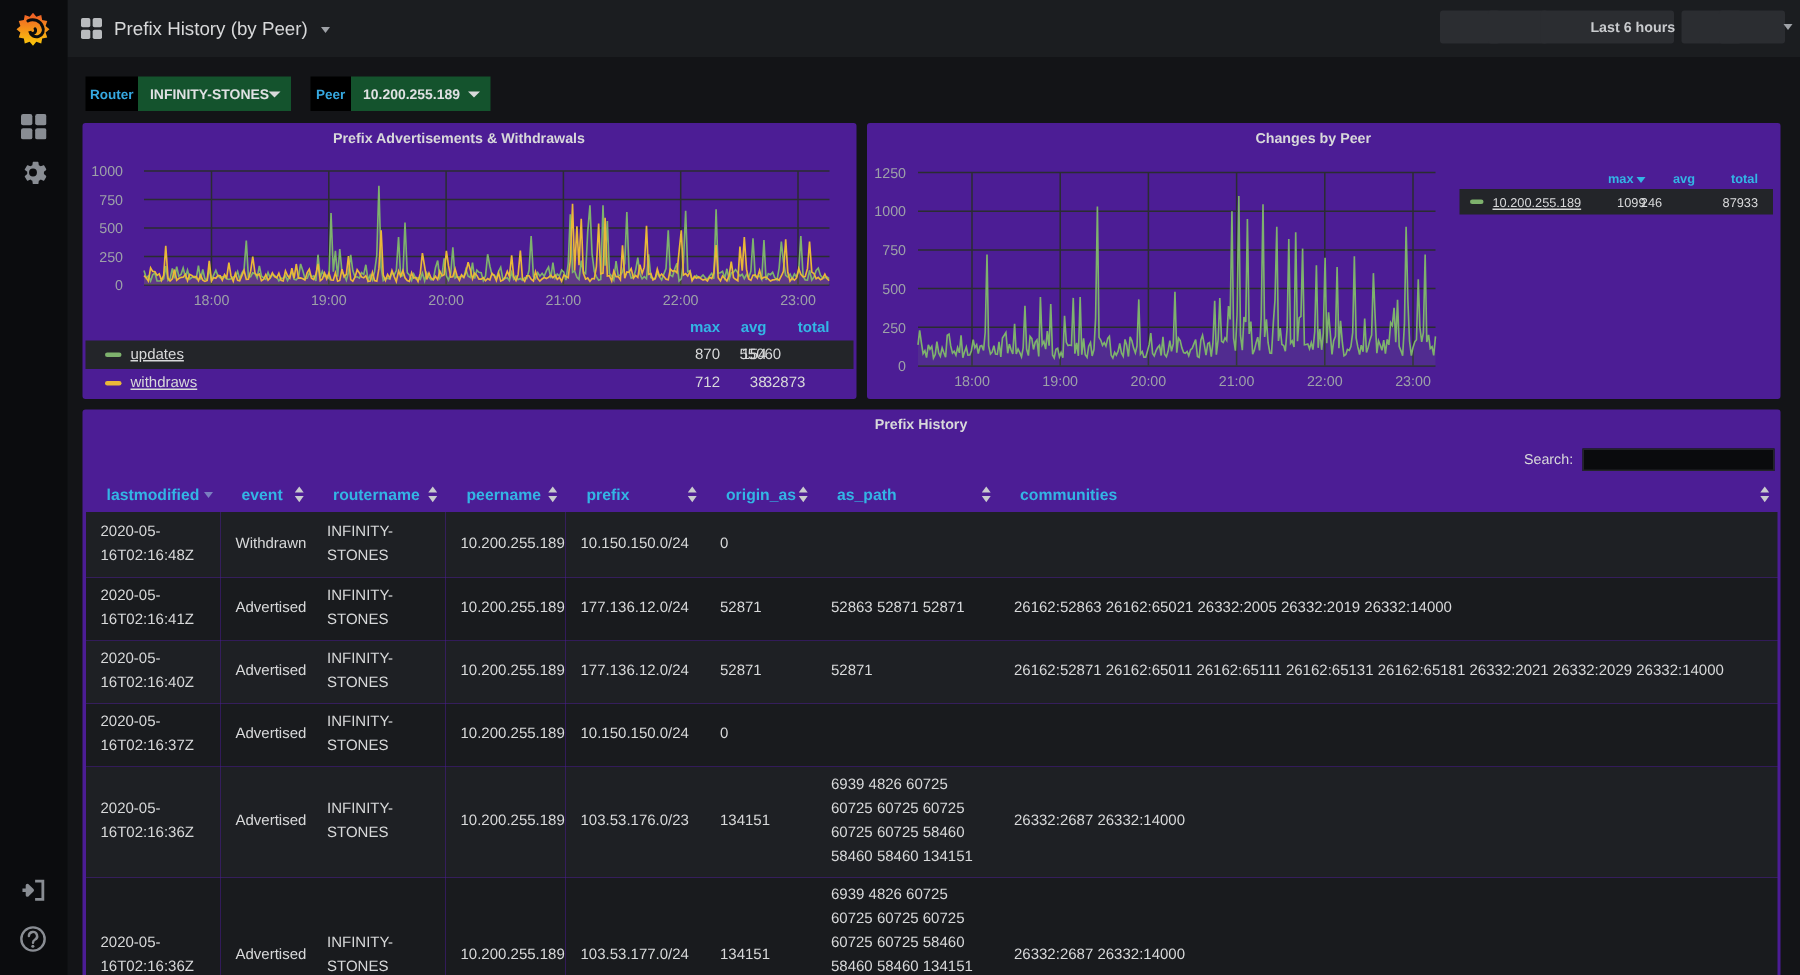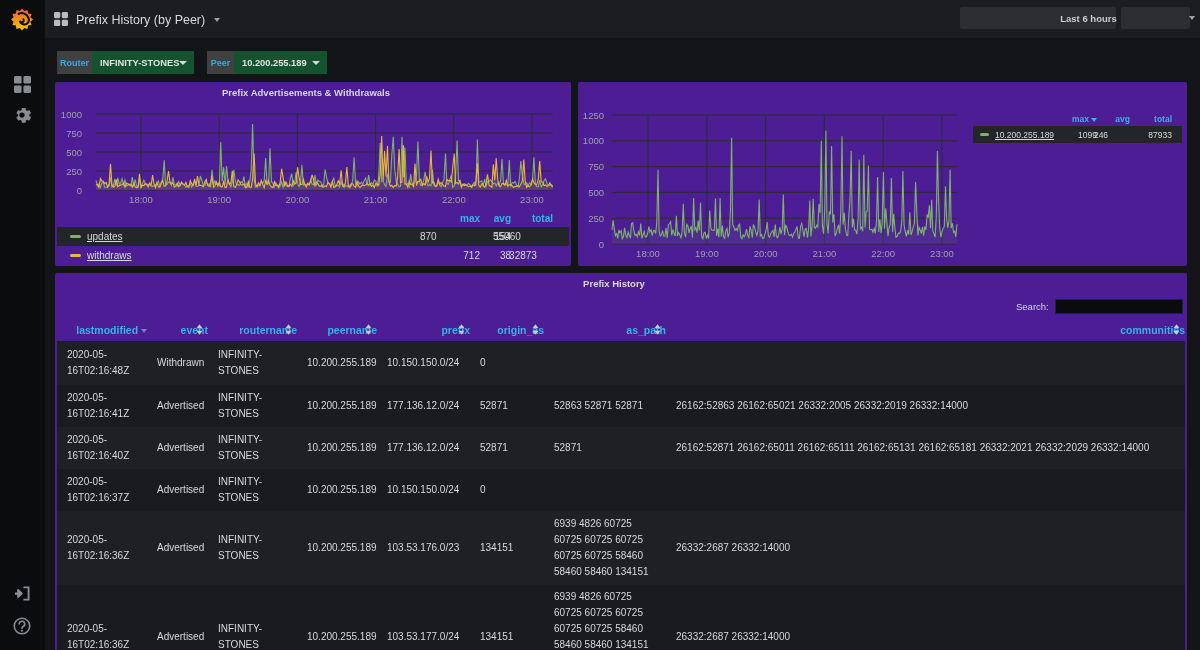--- a/index.html
+++ b/index.html
@@ -5,36 +5,36 @@
 * { margin:0; padding:0; box-sizing:border-box; }
 html,body { width:1200px; height:650px; overflow:hidden; }
 body { background:#131417; font-family:"Liberation Sans", sans-serif; color:#d8d9da; position:relative; }
 .sidebar { position:absolute; left:0; top:0; width:45px; height:650px; background:#0b0c0e; z-index:5; }
 .navbar { position:absolute; left:45px; top:0; width:1155px; height:38px; background:#1b1d20; }
 .nav-title { position:absolute; left:9px; top:12px; font-size:12.5px; color:#d8d9da; white-space:nowrap; }
 .navbtn { position:absolute; top:7px; height:22px; background:#2b2d31; border-radius:2px; display:flex; align-items:center; justify-content:center; color:#c4c6c9; white-space:nowrap;padding-left:40px; }
 .caret { display:inline-block; width:0; height:0; border-left:4px solid transparent; border-right:4px solid transparent; border-top:4px solid #9fa2a7; }
 .submenu { position:absolute; left:45px; top:38px; width:1155px; height:44px; }
 .varwidget { position:absolute; top:13px; height:23px; display:flex; }
-.varlabel { background:#404040; color:#36a9e1; font-weight:bold; font-size:9px; display:flex; align-items:center; justify-content:center; }
+.varlabel { background:#000000; color:#36a9e1; font-weight:bold; font-size:9px; display:flex; align-items:center; justify-content:center; }
 .varvalue { background:#14532d; color:#e0e1e3; font-weight:bold; font-size:9.3px; display:flex; align-items:center; padding-left:8px; white-space:nowrap; }
 .varvalue .caret { margin-left:auto; margin-right:7px; border-top-color:#d8d9da; }
 .panel { position:absolute; background:#4c1d95; border-radius:2px; }
 .panel-title { position:absolute; top:0; left:0; right:0; height:21px; text-align:center; font-size:9.5px; font-weight:bold; color:#d8d9da; line-height:22px; padding-right:14px; }
 .tick { fill:#9da1a8; font-size:9.5px; font-family:"Liberation Sans",sans-serif; }
 .legend-table { position:absolute; font-size:10px;text-decoration:underline; }
 .lrow { display:flex; align-items:center; }
 .cyan { color:#33b5e5; font-weight:bold; }
 .dash { display:inline-block; width:11px; height:3px; border-radius:1.5px; margin-right:6px; flex:none; }
 .lstripe { background:#232529; }
 table.gtab { border-collapse:collapse; table-layout:fixed; font-size:10px; }
 table.gtab td { padding:0 0 0 10px; }
 table.gtab td, table.gtab th { padding-left:10px; vertical-align:middle; text-align:left; font-weight:normal; white-space:nowrap; overflow:hidden; }
 table.gtab td { line-height:16px; }
-table.gtab th { padding-left:14px; color:#33b5e5; font-weight:bold; position:relative; font-size:10.5px;text-align:right; }
+table.gtab th { padding-left:14px; color:#33b5e5; font-weight:bold; position:relative; font-size:10.5px; }
 table.gtab th .sic { position:absolute; right:5px; top:50%; margin-top:-5.5px; }
 .oddrow { background:#1e2024; }
 .evenrow { background:#191b1e; }
 </style>
 </head>
 <body>
 
 <div class="sidebar">
   <svg width="24" height="24" viewBox="0 0 24 24" style="position:absolute;left:10px;top:7px">
     <defs>
@@ -157,35 +157,36 @@
   </svg>
   <div class="legend-table" style="left:2px;top:128px;width:512px">
     <div class="lrow" style="height:17px;position:relative">
       <span class="cyan" style="position:absolute;left:363px;width:60px;text-align:right">max</span>
       <span class="cyan" style="position:absolute;left:394px;width:60px;text-align:right">avg</span>
       <span class="cyan" style="position:absolute;left:436px;width:60px;text-align:right">total</span>
     </div>
     <div class="lrow lstripe" style="height:19px;position:relative">
       <span class="dash" style="background:#7eb26d;margin-left:13px"></span>
         <span>updates</span>
-      <span style="position:absolute;left:363px;width:60px;">870</span>
+      <span style="position:absolute;left:363px;width:60px;text-align:right">870</span>
       <span style="position:absolute;left:394px;width:60px;text-align:right">154</span>
       <span style="position:absolute;left:436px;width:60px;text-align:left">55060</span>
     </div>
     <div class="lrow" style="height:19px;position:relative">
       <span class="dash" style="background:#eab839;margin-left:13px"></span>
         <span>withdraws</span>
       <span style="position:absolute;left:363px;width:60px;text-align:right">712</span>
       <span style="position:absolute;left:394px;width:60px;text-align:right">38</span>
       <span style="position:absolute;left:436px;width:60px;text-align:center">32873</span>
     </div>
   </div>
 </div>
 
 <div class="panel" style="left:578px;top:82px;width:609px;height:184px">
+  <div class="panel-title">Changes by Peer</div>
   <svg width="395" height="184" viewBox="0 0 395 184" style="position:absolute;left:0;top:0">
     <line x1="34" y1="33.0" x2="379" y2="33.0" stroke="#2a2d31" stroke-width="1"></line>
 <line x1="34" y1="58.8" x2="379" y2="58.8" stroke="#2a2d31" stroke-width="1"></line>
 <line x1="34" y1="84.6" x2="379" y2="84.6" stroke="#2a2d31" stroke-width="1"></line>
 <line x1="34" y1="110.4" x2="379" y2="110.4" stroke="#2a2d31" stroke-width="1"></line>
 <line x1="34" y1="136.2" x2="379" y2="136.2" stroke="#2a2d31" stroke-width="1"></line>
 <line x1="34" y1="162.0" x2="379" y2="162.0" stroke="#2a2d31" stroke-width="1"></line>
 <line x1="70.0" y1="33" x2="70.0" y2="162" stroke="#2a2d31" stroke-width="1"></line>
 <line x1="128.8" y1="33" x2="128.8" y2="162" stroke="#2a2d31" stroke-width="1"></line>
 <line x1="187.6" y1="33" x2="187.6" y2="162" stroke="#2a2d31" stroke-width="1"></line>

